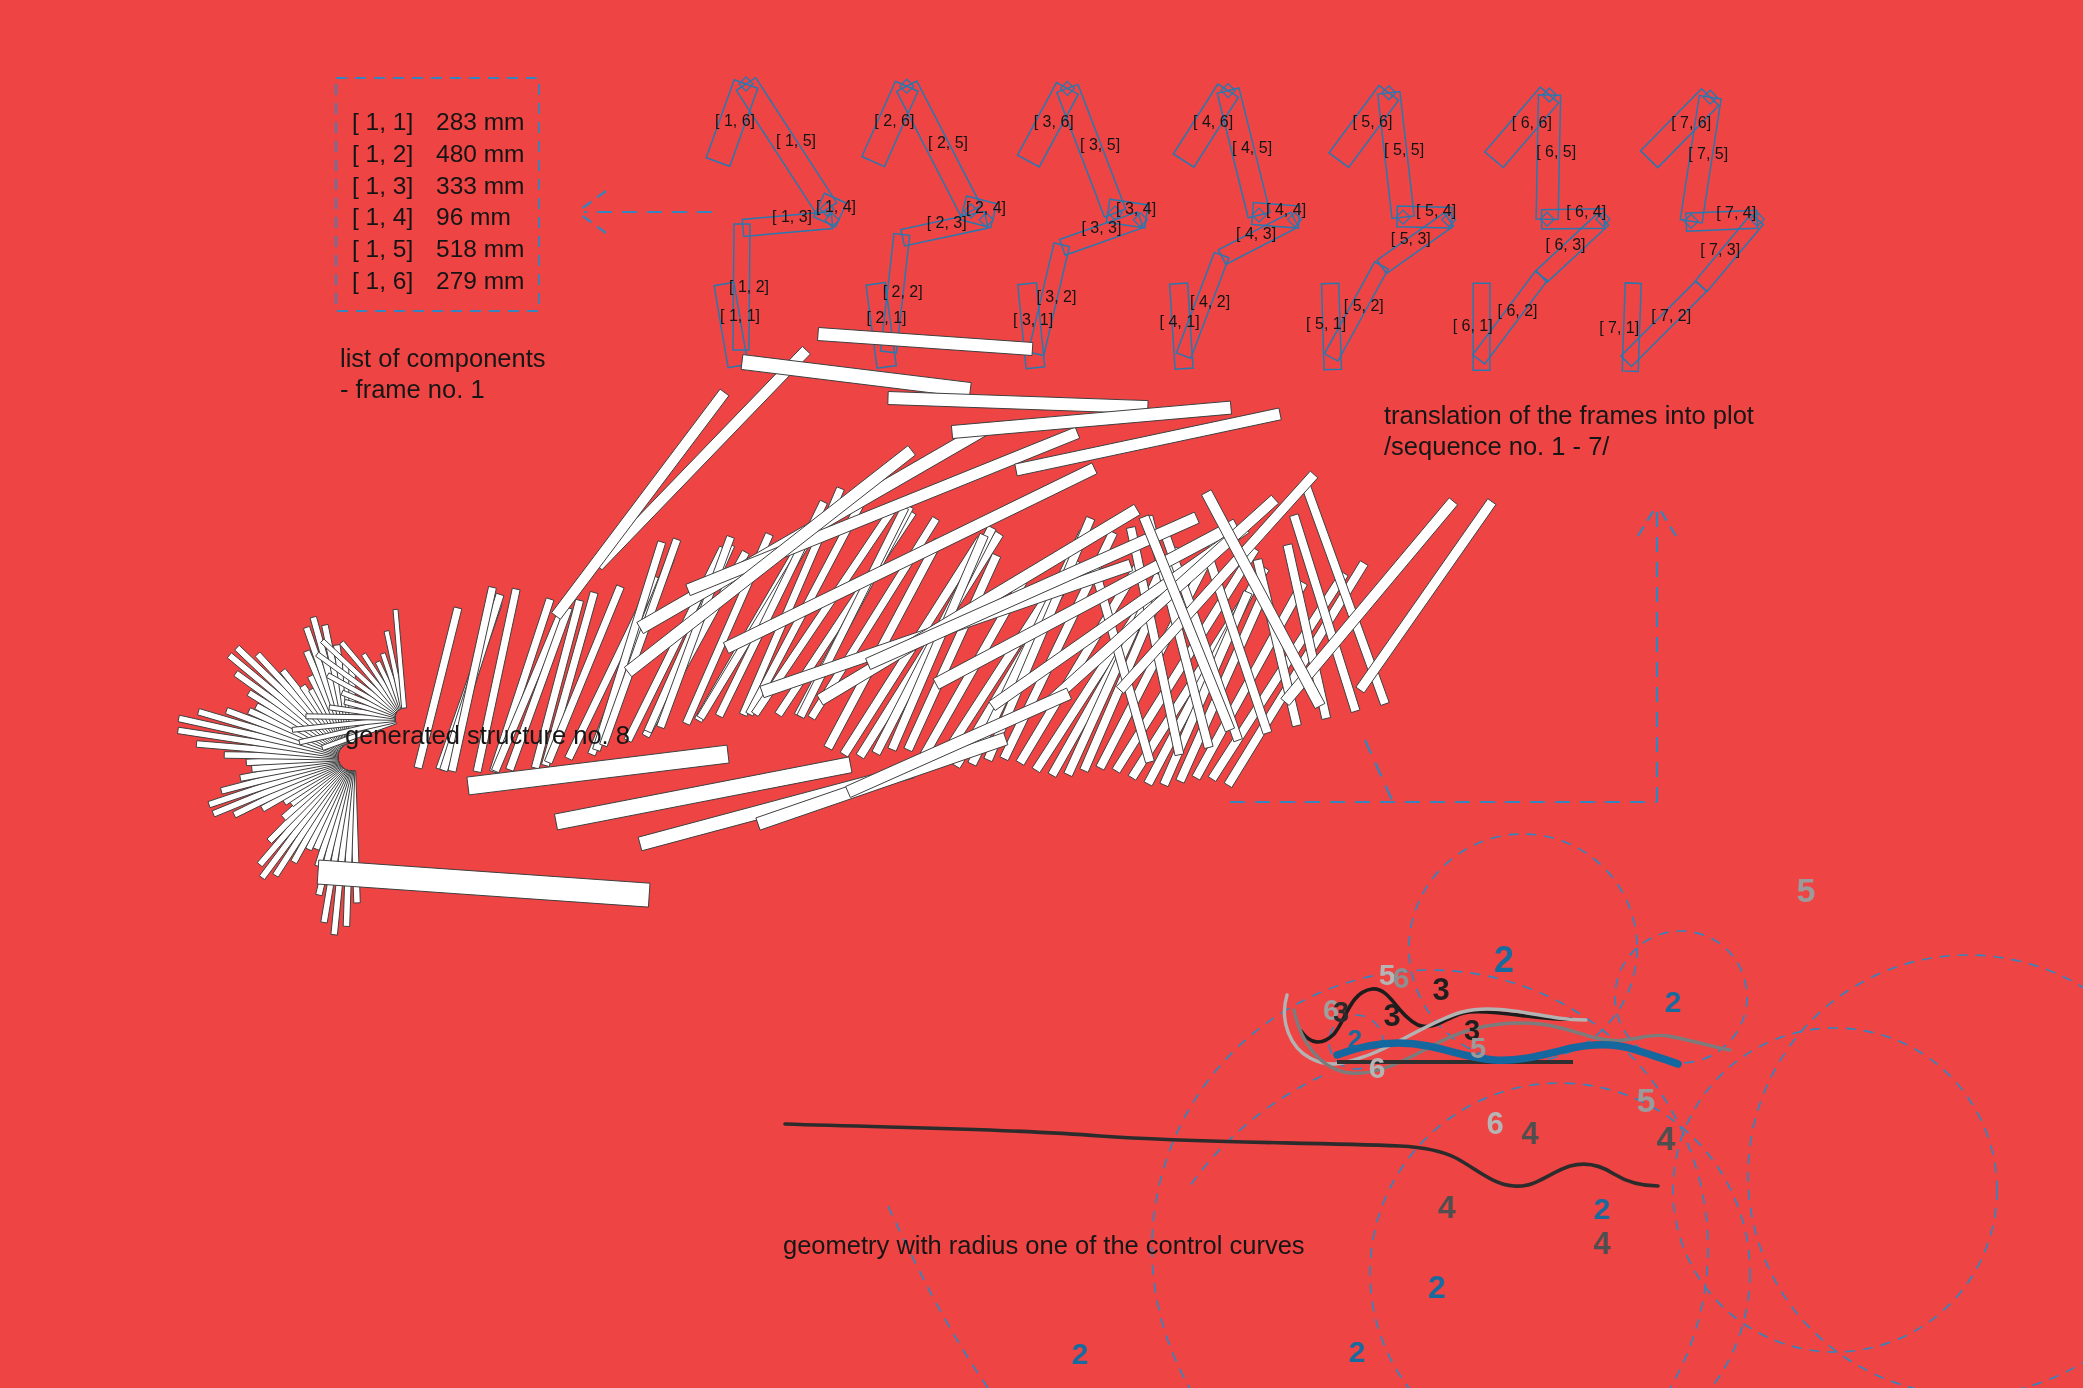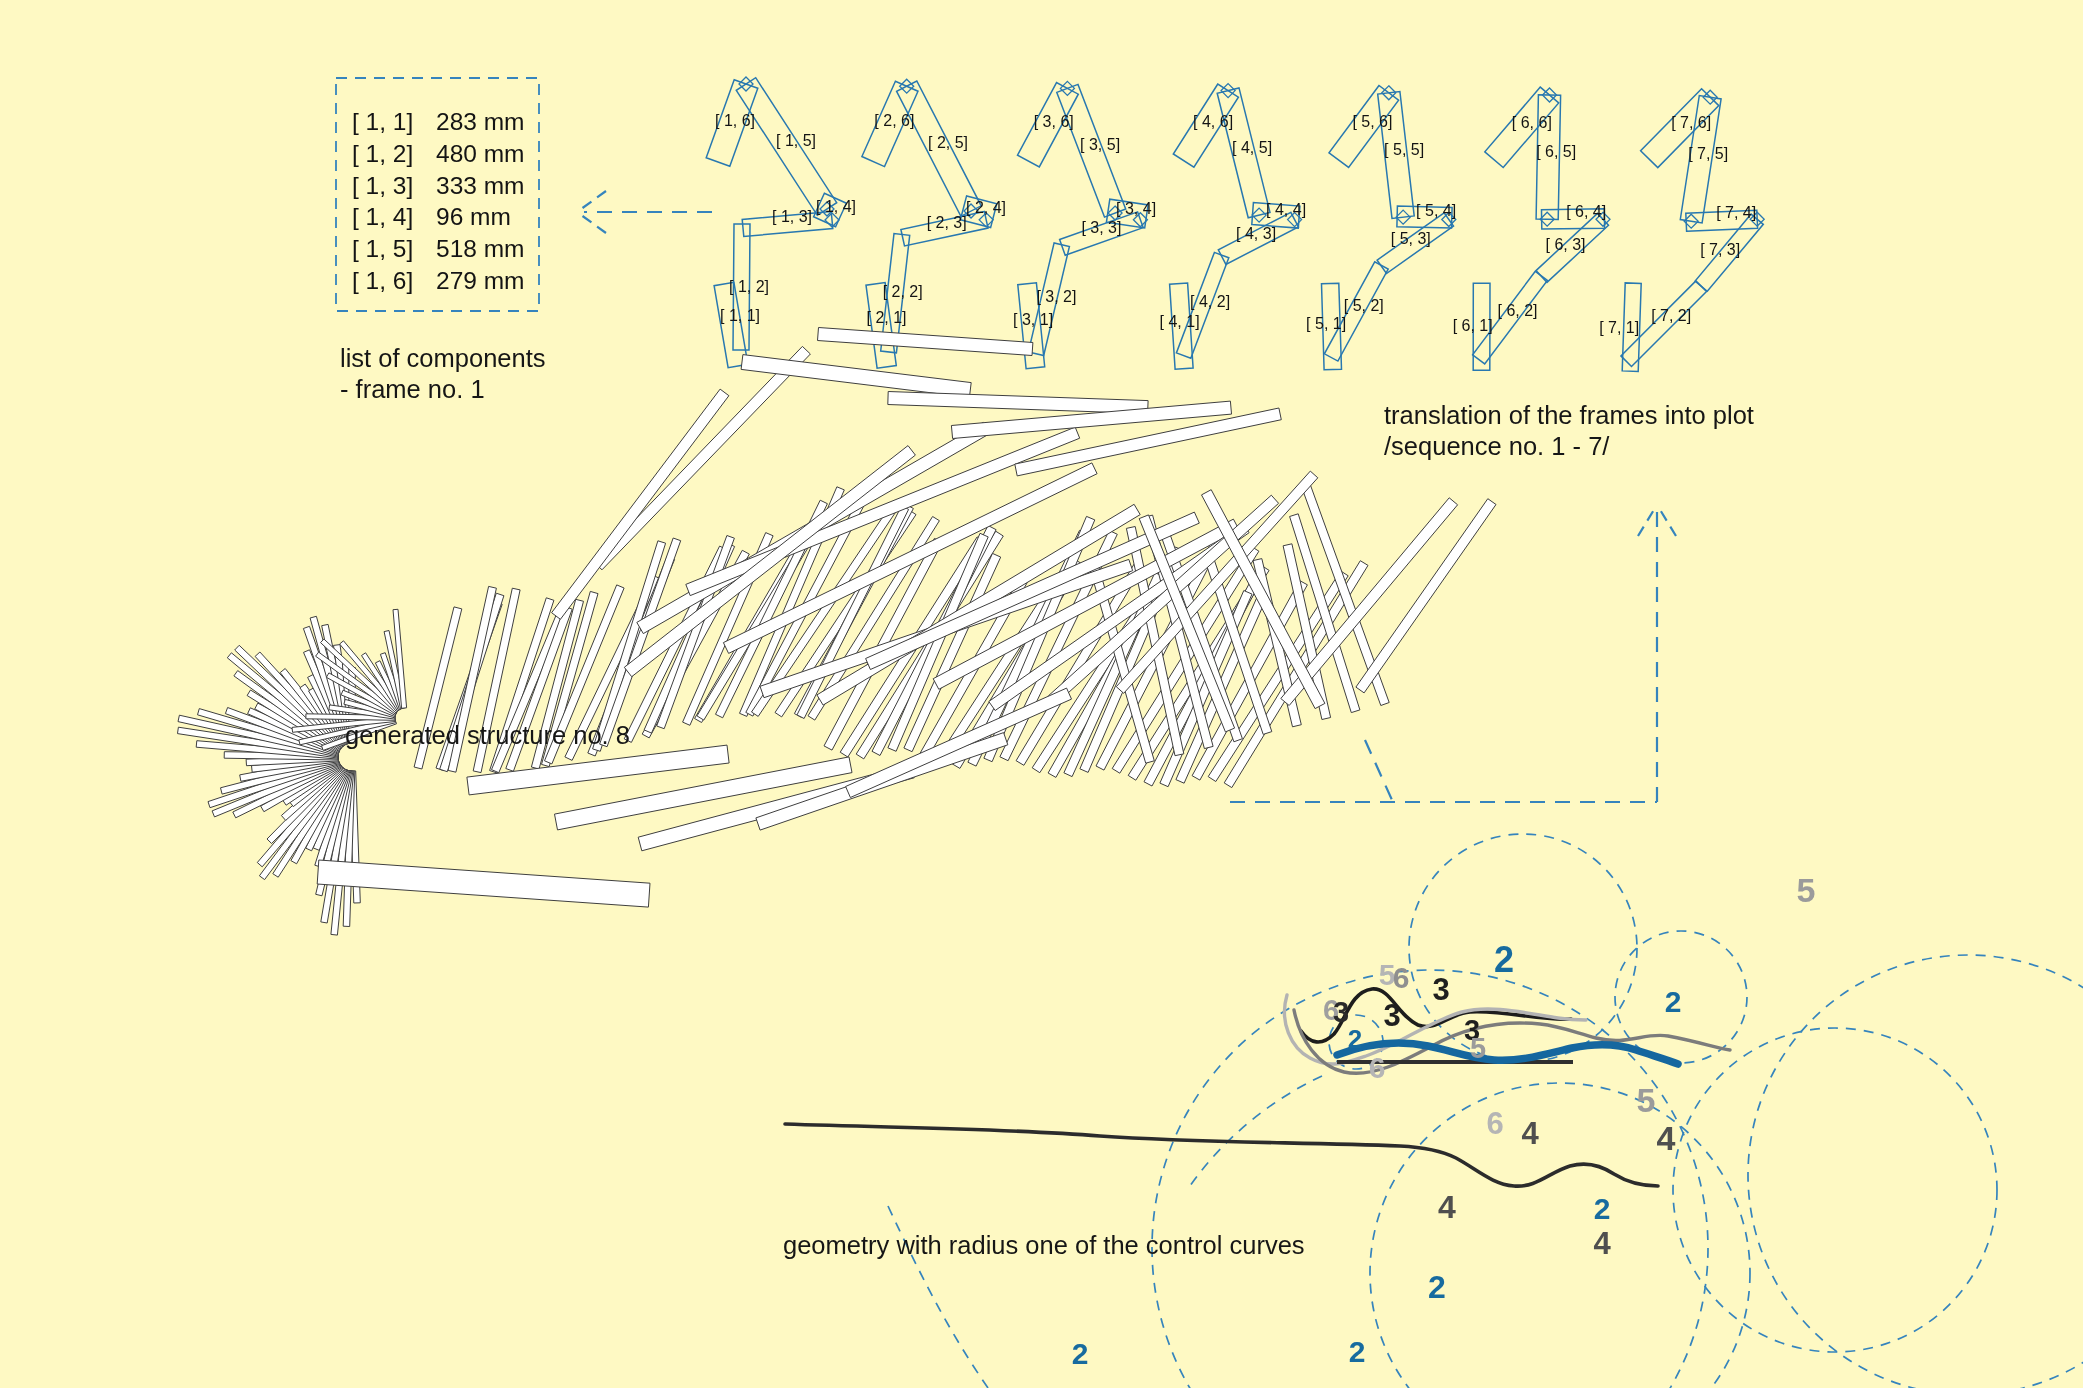--- a/index.html
+++ b/index.html
@@ -1,18 +1,18 @@
 <!DOCTYPE html>
 <html><head>
 <meta charset="utf-8">
 <style>
   html,body{margin:0;padding:0;background:#ffffff;}
   body{width:2083px;height:1388px;overflow:hidden;font-family:"Liberation Sans",sans-serif;}
   svg text{font-family:"Liberation Sans",sans-serif;}
-  #stage{position:relative;width:2083px;height:1388px;background:#fef9c3;}
+  #stage{position:relative;width:2083px;height:1388px;background:#ef4444;}
 </style>
 </head>
 <body>
 
 <div id="stage">
 <svg id="scene" width="2083" height="1388" viewBox="0 0 2083 1388" xmlns="http://www.w3.org/2000/svg">
 
   <g id="g-complist">
         <rect x="336" y="78" width="203" height="233" fill="none" stroke="#3584bd" stroke-width="1.8" stroke-dasharray="11 8"></rect>
         <text x="352" y="130" style="font-size:24.5px;fill:#141414">[ 1, 1]</text>

